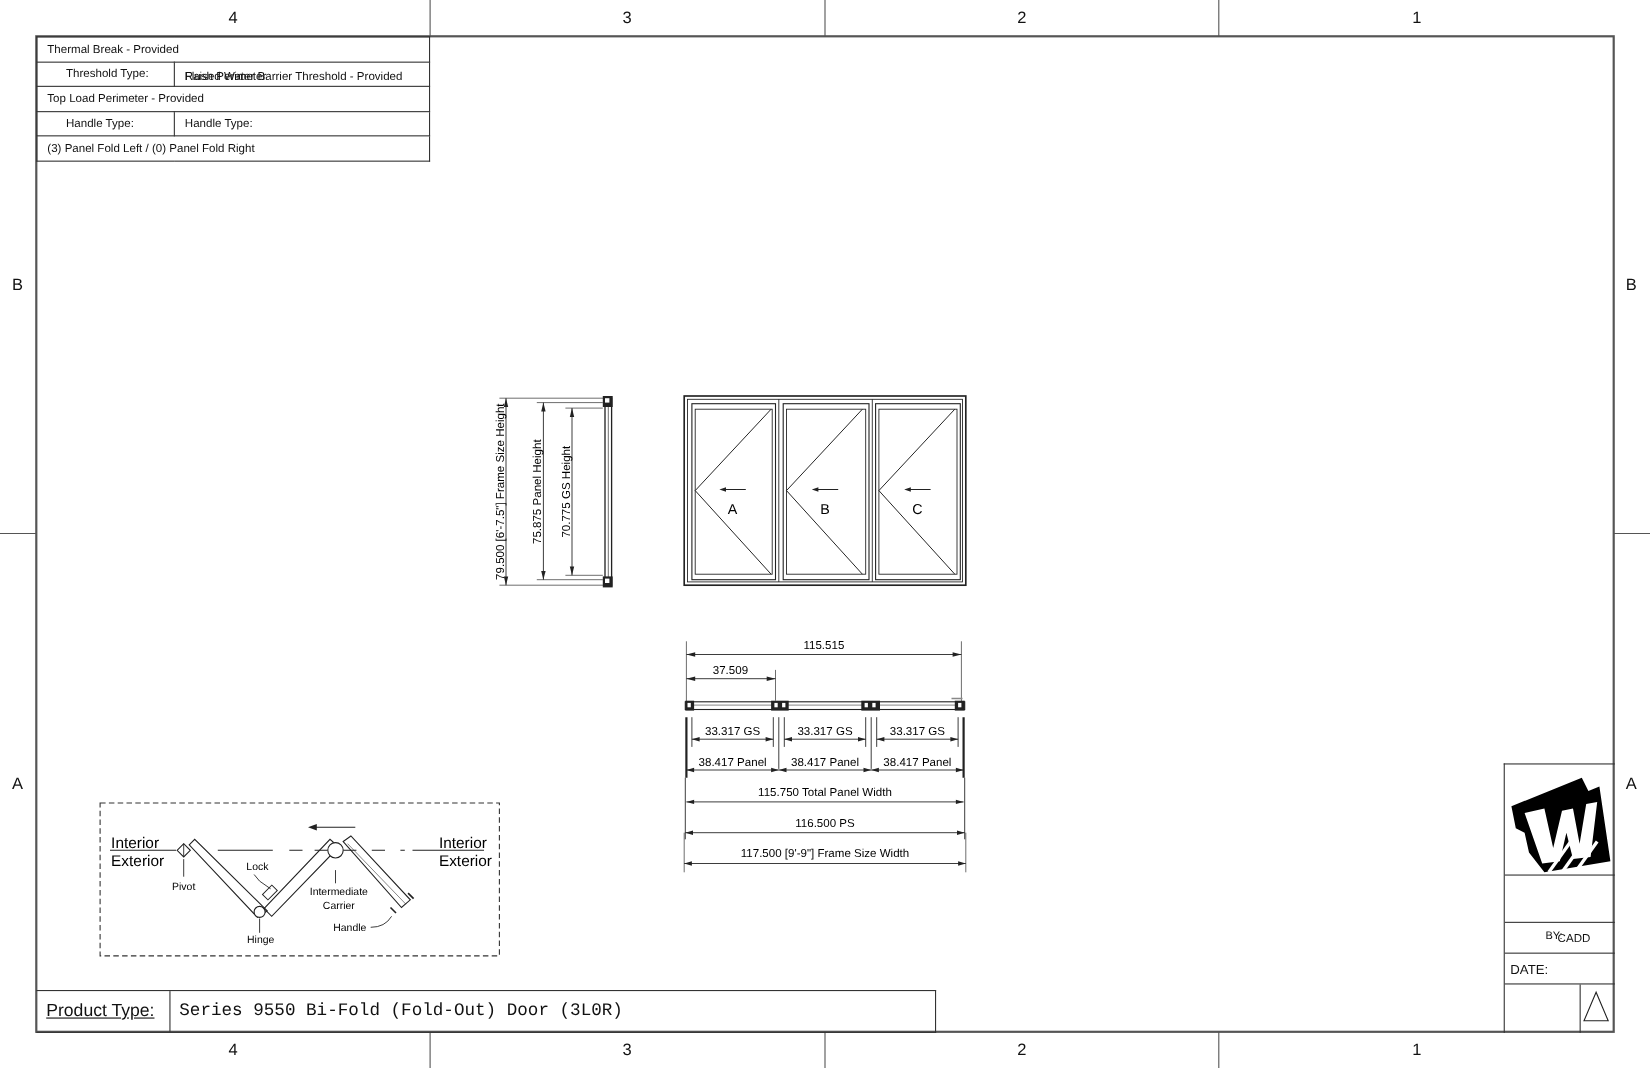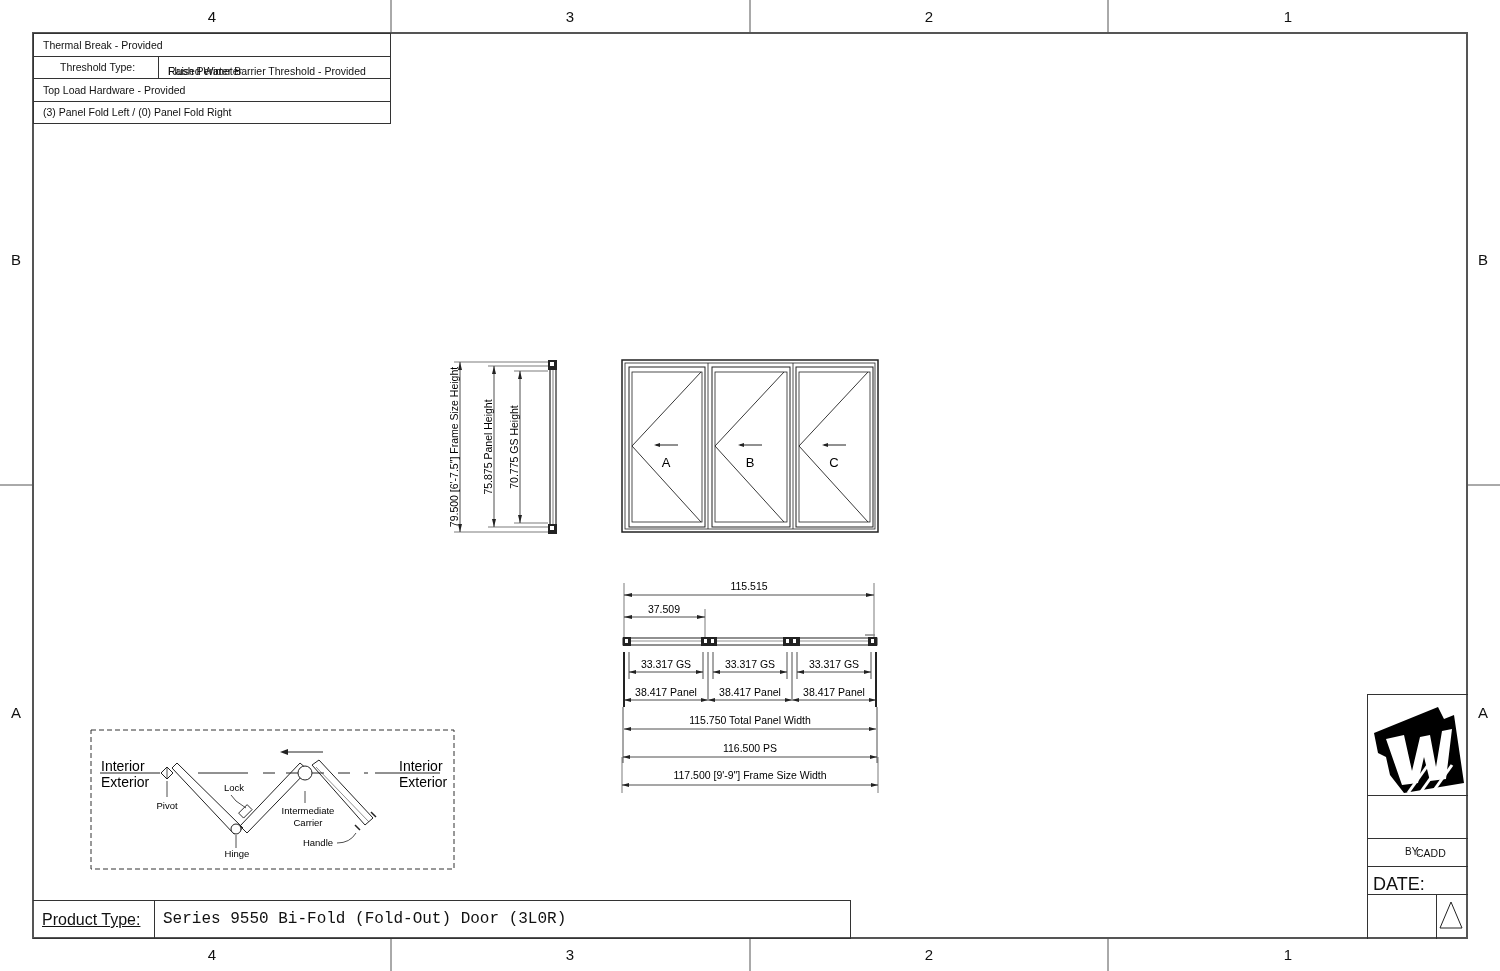--- a/index.html
+++ b/index.html
@@ -55,22 +55,26 @@
   <tr>
     <td class="lbl">Threshold Type:</td>
     <td>
       <div class="overlap">
         <span>Flush Perimeter</span>
         <span>Raised Water Barrier Threshold - Provided</span>
       </div>
     </td>
   </tr>
   <tr>
-        <td colspan="2">Top Load Hardware - Provided</td>
+        <td colspan="2">Top Load Perimeter - Provided</td>
       </tr>
+  <tr>
+    <td class="lbl">Handle Type:</td>
+    <td>Handle Type:</td>
+  </tr>
   <tr>
         <td colspan="2">(3) Panel Fold Left / (0) Panel Fold Right</td>
       </tr>
 </tbody>
   </table>
 
 <svg class="abs" style="left:440px;top:350px;" width="130" height="190">
 
   <line x1="20" y1="12" x2="20" y2="182" stroke="#222" stroke-width="0.8"></line>
   <line x1="14" y1="12" x2="112" y2="12" stroke="#222" stroke-width="0.6"></line>
@@ -275,20 +279,20 @@
       <line x1="52" y1="98" x2="72" y2="70" stroke="#fff" stroke-width="3"></line>
       <line x1="64" y1="98" x2="84" y2="70" stroke="#fff" stroke-width="3"></line>
     </svg>
   </div>
   <div class="tb-row" style="top:101px;height:42px;"></div>
   <div class="tb-row" style="top:144px;height:27px;">
     <span style="position:absolute;left:5px;top:7px;font-size:10px;margin-left:32px;">BY:</span>
     <span style="position:absolute;left:48px;top:8px;font-size:10.5px;">CADD</span>
   </div>
   <div class="tb-row" style="top:172px;height:27px;">
-    <span style="position:absolute;left:5px;top:7px;font-size:18px;">DATE:</span>
+    <span style="position:absolute;left:5px;top:7px;font-size:12px;">DATE:</span>
     <span style="position:absolute;left:48px;top:8px;font-size:10.5px;"></span>
   </div>
   <div style="position:absolute;left:68px;top:200px;width:1px;height:44px;background:#333;"></div>
   <svg width="30" height="40" style="position:absolute;left:70px;top:202px;">
     <polygon points="13,5 2,31 24,31" fill="none" stroke="#222" stroke-width="1"></polygon>
   </svg>
 </div>
 
 </body></html>

